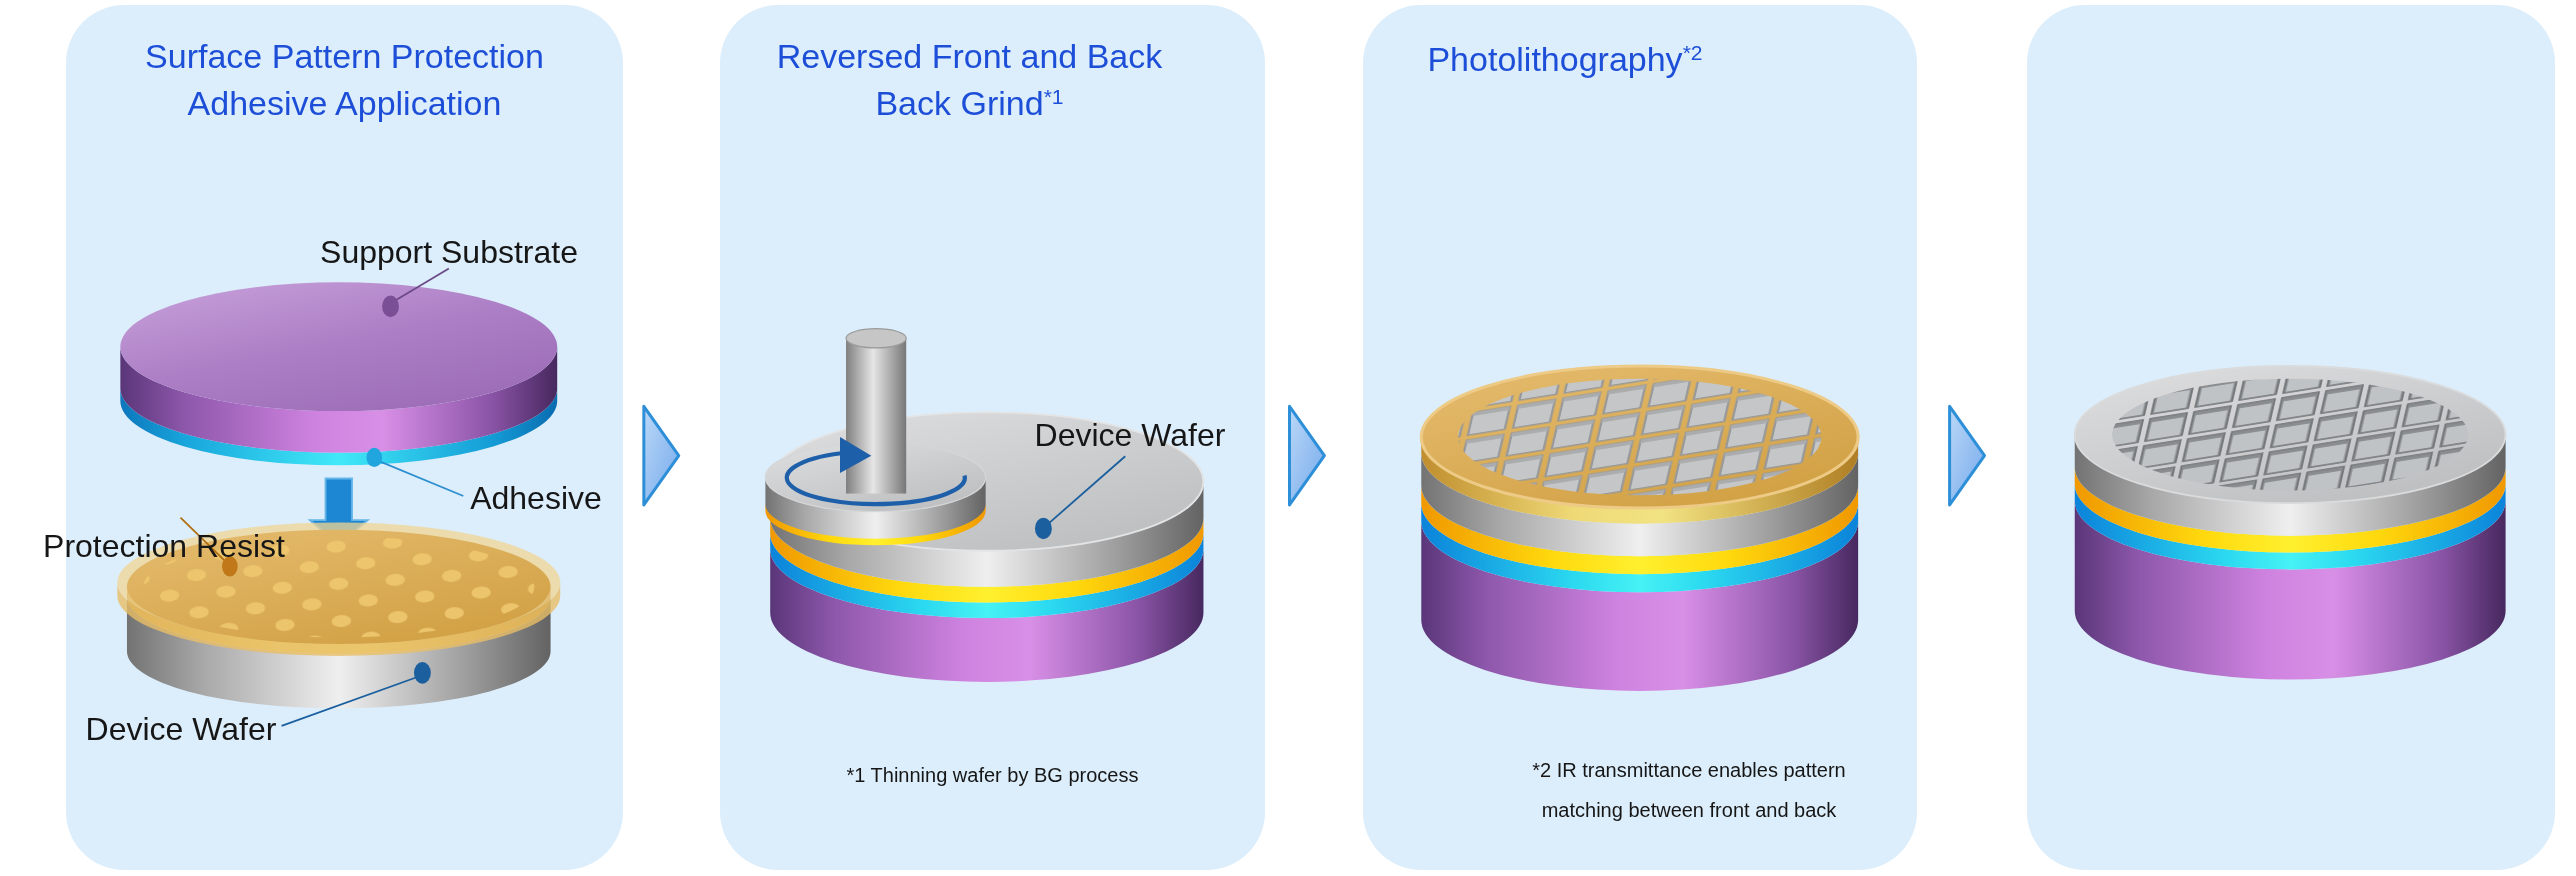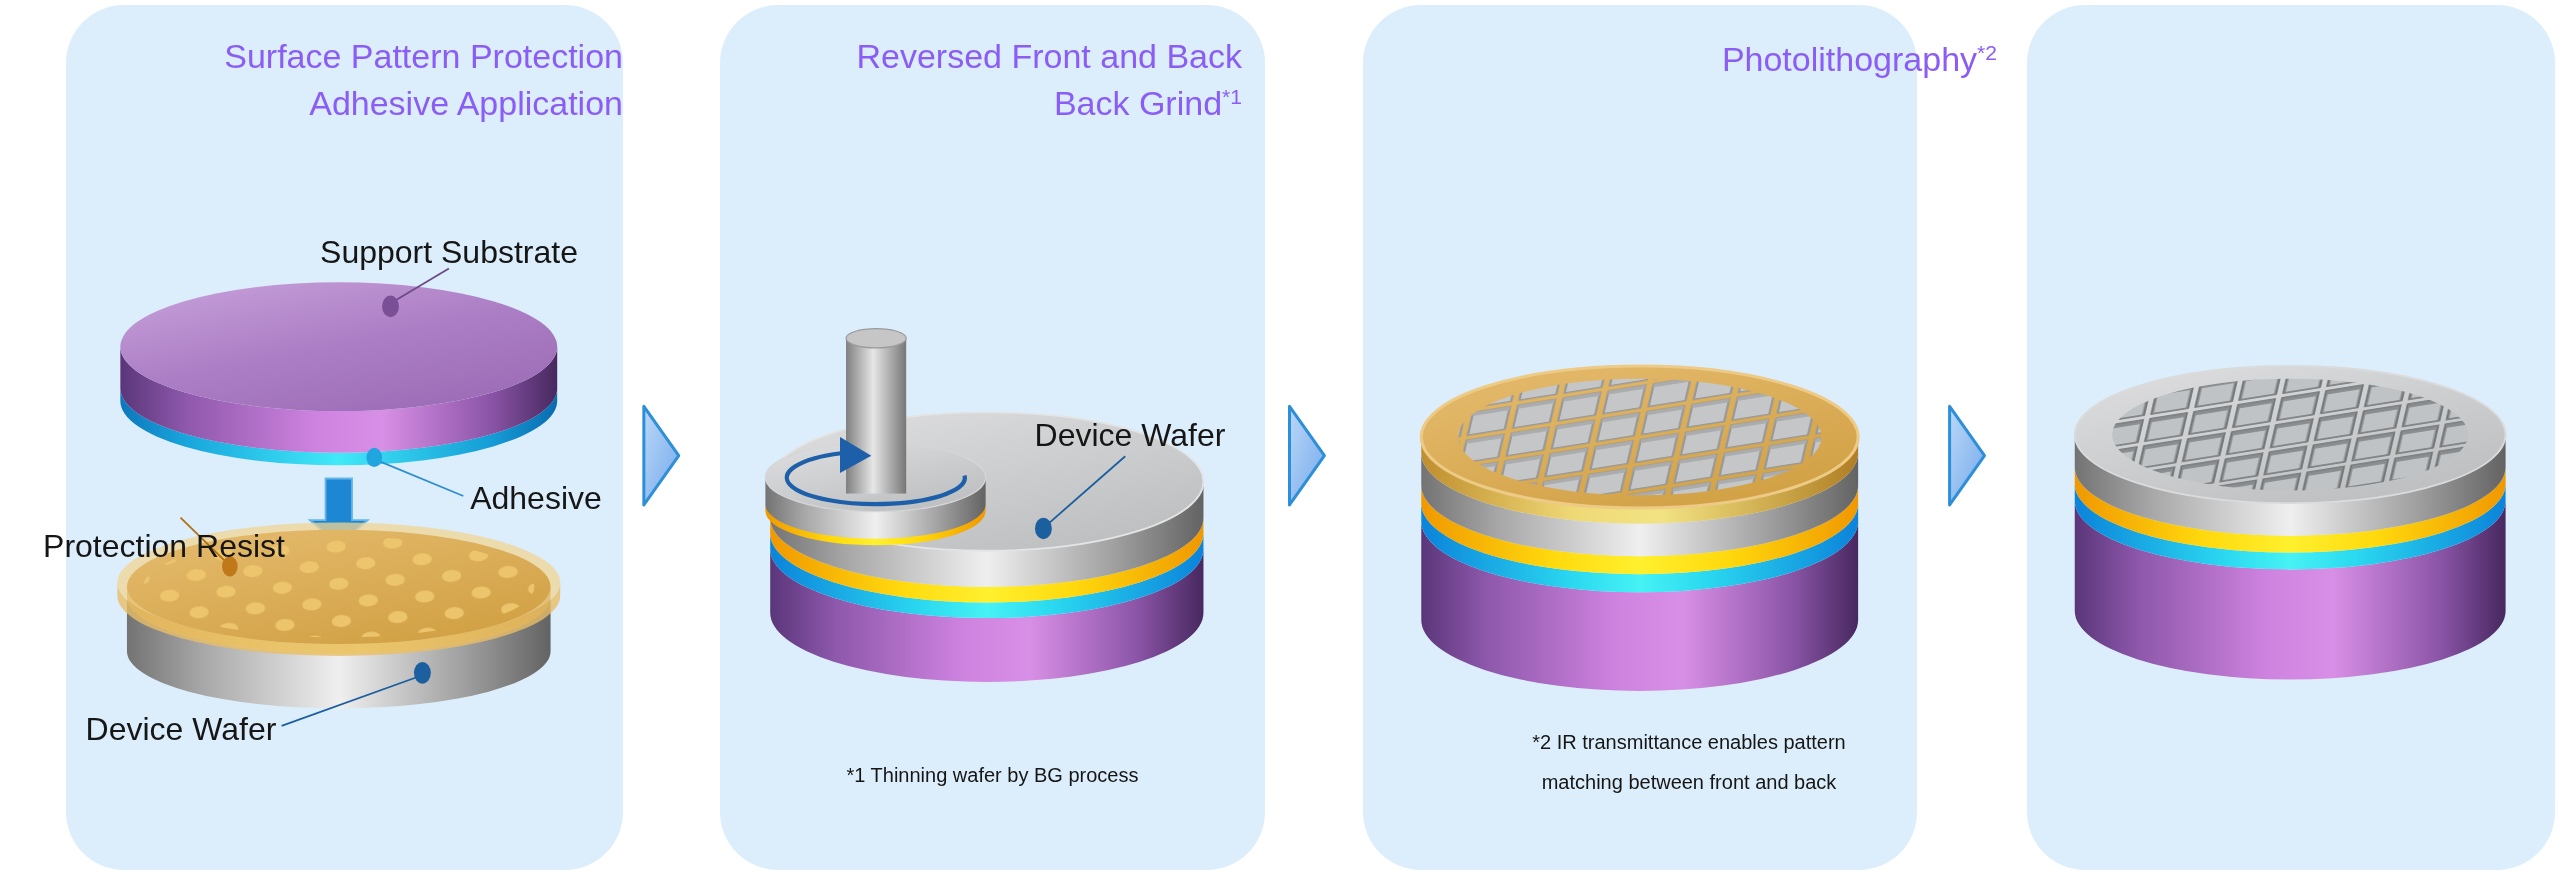--- a/index.html
+++ b/index.html
@@ -9,42 +9,42 @@
   }
   .panel{
     position:absolute;top:4.8px;height:865px;background:#DCEEFB;border-radius:58px;
   }
   #panel1{left:66px;width:557px;}
   #panel2{left:720px;width:545px;}
   #panel3{left:1363px;width:554px;}
   #panel4{left:2027px;width:528px;}
   .art{position:absolute;left:0;top:0;pointer-events:none;}
   .title{
-    position:absolute;text-align:right;font-size:34px;line-height:47px;
-    font-weight:400;color:#8b5cf6;letter-spacing:0px;
+    position:absolute;text-align:center;font-size:34px;line-height:47px;
+    font-weight:400;color:#1d4ed8;letter-spacing:0px;
   }
   #title1{left:66px;width:557px;top:32.5px;}
   #title2{left:697px;width:545px;top:32.5px;}
-  #title3{left:1443px;width:554px;top:36px;}
+  #title3{left:1288px;width:554px;top:36px;}
   #title4{left:2027px;width:528px;top:36px;}
   .sup{font-size:0.62em;position:relative;top:-0.5em;}
   .lbl{
     position:absolute;transform:translateX(-50%);white-space:nowrap;
     font-size:32px;line-height:34px;color:#161616;
   }
   #lbl-support{left:449px;top:235px;}
   #lbl-adhesive{left:536px;top:481px;}
   #lbl-resist{left:164px;top:481px;margin-top:48px;}
   #lbl-device1{left:181px;top:712px;}
   #lbl-device2{left:1130px;top:418px;}
   .footnote{
     position:absolute;text-align:center;font-size:20px;line-height:40px;color:#161616;
   }
   #footnote1{left:720px;width:545px;top:755px;}
-  #footnote2{left:1363px;width:652px;top:722px;}
+  #footnote2{left:1363px;width:652px;top:750px;}
 </style>
 </head>
 <body>
 
 <div class="canvas">
 
   <div class="panel" id="panel1"></div>
   <div class="panel" id="panel2"></div>
   <div class="panel" id="panel3"></div>
   <div class="panel" id="panel4"></div>

